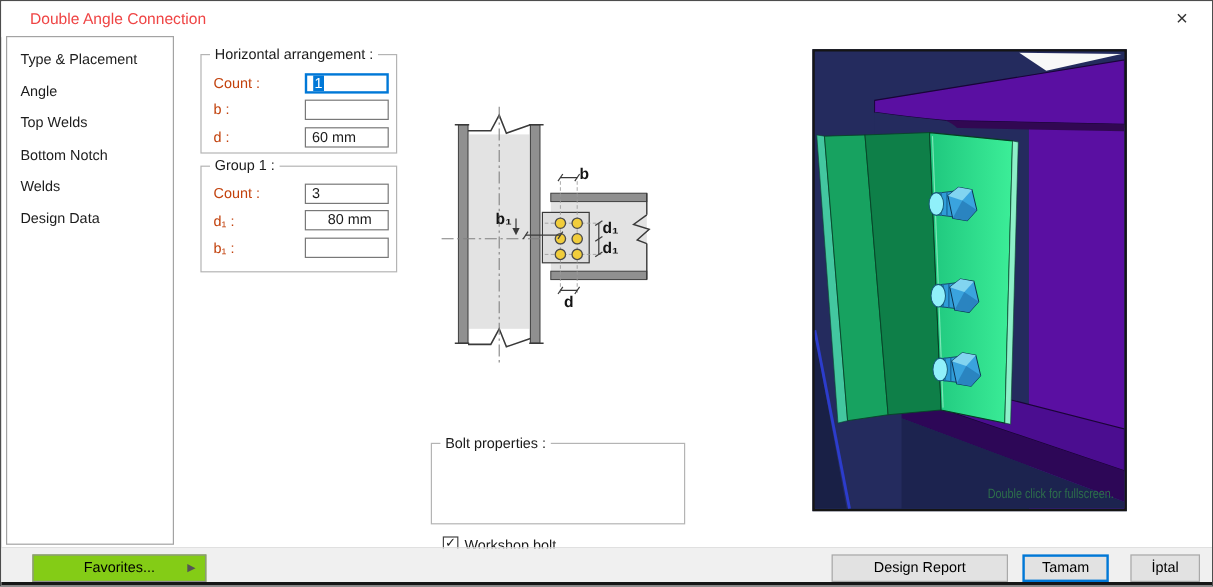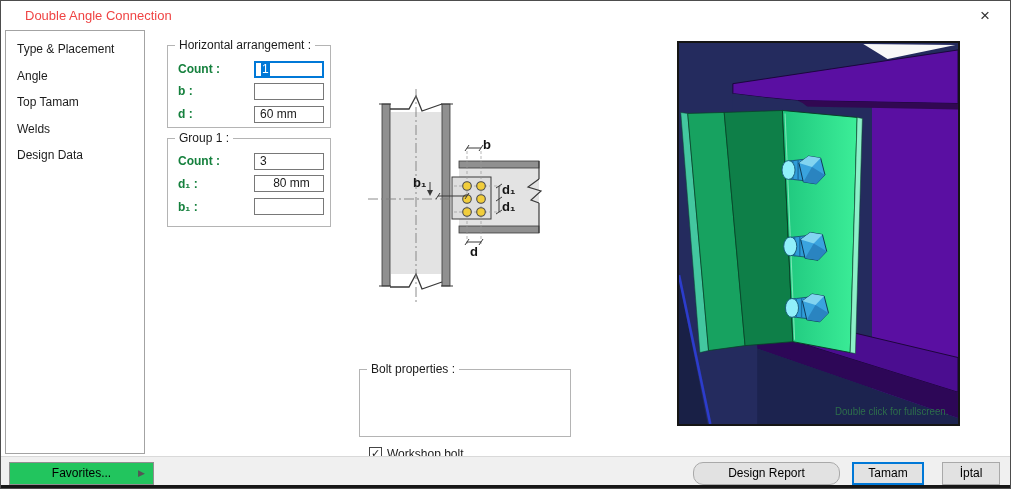--- a/index.html
+++ b/index.html
@@ -17,34 +17,34 @@
     border:1px solid #a3a3a3;box-sizing:border-box;padding-top:5px;}
   .nav-item{height:26.6px;line-height:26.6px;padding-left:11px;color:#1c1c1c;white-space:nowrap;}
   .nav-item.active{
     height:21px;line-height:21px;margin:2.5px 2px;padding-left:9px;
     border:1px solid #dba14c;border-radius:3px;
     background:linear-gradient(#fdeab8,#fbd68c 40%,#f7b75a 55%,#fbd18d);
   }
   
   .groupbox{position:absolute;border:1px solid #b4b4b4;background:#fff;box-sizing:border-box;padding-left:41px;}
   .legend{position:absolute;top:-8px;left:7px;background:#fff;padding:0 4px;font-size:12px;color:#1a1a1a;white-space:nowrap;}
-  .frow-label{position:absolute;left:10px;font-size:12px;color:#15803d;white-space:nowrap;font-weight:bold;}
+  .frow-label{position:absolute;left:10px;font-size:12px;color:#c2410c;white-space:nowrap;}
   .tbox{position:absolute;left:86px;width:70px;height:17px;border:1px solid #787878;background:#fff;
     box-sizing:border-box;font-size:12px;line-height:15px;padding-left:5px;overflow:hidden;}
   .tbox.focused{border:2px solid #0078d7;line-height:13px;}
   .tbox.focused .sel{background:#0078d7;color:#fff;padding:0 1px;}
   
   .bolt-btn{position:absolute;left:8px;top:18px;width:194px;height:22px;background:#dfdfdf;
     border:1px solid #9e9e9e;box-sizing:border-box;text-align:center;line-height:20px;font-size:12px;color:#111;}
   .chk-row{position:absolute;left:9px;top:46px;height:14px;margin-top:30px;}
   .chk{display:inline-block;width:13px;height:13px;border:1px solid #454545;background:#fff;
     box-sizing:border-box;text-align:center;line-height:11px;font-size:11px;color:#1a1a1a;vertical-align:middle;}
   .chk-label{margin-left:5px;vertical-align:middle;font-size:12px;}
   
-  .viewport{position:absolute;left:676px;top:40px;width:283px;height:385px;
+  .viewport{position:absolute;left:676px;top:40px;width:262px;height:385px;
     border:2px solid #151515;box-sizing:border-box;background:#242b5e;}
   
   .footer-sep{position:absolute;left:0;right:0;top:455px;height:1px;background:#d9d9d9;}
   .footer{position:absolute;left:0;right:0;top:456px;height:30px;background:#f0f0f0;}
   .bottom-edge{position:absolute;left:0;right:0;bottom:0;height:3px;background:#161616;}
   .btn{position:absolute;top:461px;height:23px;background:#e2e2e2;border:1px solid #a9a9a9;
     box-sizing:border-box;text-align:center;line-height:21px;font-size:12px;color:#000;}
   .btn.default{border:2px solid #0078d7;line-height:19px;}
   .fav-arrow{position:absolute;right:8px;top:0;line-height:21px;font-size:9px;color:#555;}
   svg text{font-family:"Liberation Sans",sans-serif;}
@@ -55,21 +55,22 @@
 <div class="screen">
 
   <div class="titlebar">
     <div class="title">Double Angle Connection</div>
     <div class="close-btn">×</div>
   </div>
 
   <div class="sidebar">
     <div class="nav-item">Type &amp; Placement</div>
     <div class="nav-item">Angle</div>
-    <div class="nav-item">Top Tamam</div>
+    <div class="nav-item">Top Welds</div>
+    <div class="nav-item">Bottom Notch</div>
     <div class="nav-item">Welds</div>
     <div class="nav-item">Design Data</div>
   </div>
 
   <div class="groupbox" style="left:166px;top:44px;width:164px;height:83px;">
     <div class="legend">Horizontal arrangement :</div>
     <div class="frow-label" style="top:16px;">Count :</div>
     <div class="tbox focused" style="top:15px;"><span class="sel">1</span></div>
     <div class="frow-label" style="top:38px;">b :</div>
     <div class="tbox" style="top:37px;"></div>
@@ -228,21 +229,21 @@
           <polygon points="-14,-7 -3,-14 11,-12 1,-3" fill="#82d4f0"></polygon>
           <polygon points="1,-3 16,5 6,14 -9,12" fill="#2a84c0"></polygon>
         </g>
       </g>
       <text x="310" y="375" text-anchor="end" font-size="11.2" fill="#2d6e4b">Double click for fullscreen.</text>
     </svg>
   </div>
 
   <div class="footer-sep"></div>
   <div class="footer"></div>
-  <div class="btn" style="left:8px;width:145px;background:#22c55e;border-color:#8f8f8f;">
+  <div class="btn" style="left:26px;width:145px;background:#84cc16;border-color:#8f8f8f;">
     <span>Favorites...</span>
     <span class="fav-arrow">▶</span>
   </div>
-  <div class="btn" style="left:692px;width:147px;border-radius:10px;">Design Report</div>
+  <div class="btn" style="left:692px;width:147px;">Design Report</div>
   <div class="btn default" style="left:851px;width:72px;">Tamam</div>
   <div class="btn" style="left:941px;width:58px;">İptal</div>
   <div class="bottom-edge"></div>
 </div>
 
 </body></html>

